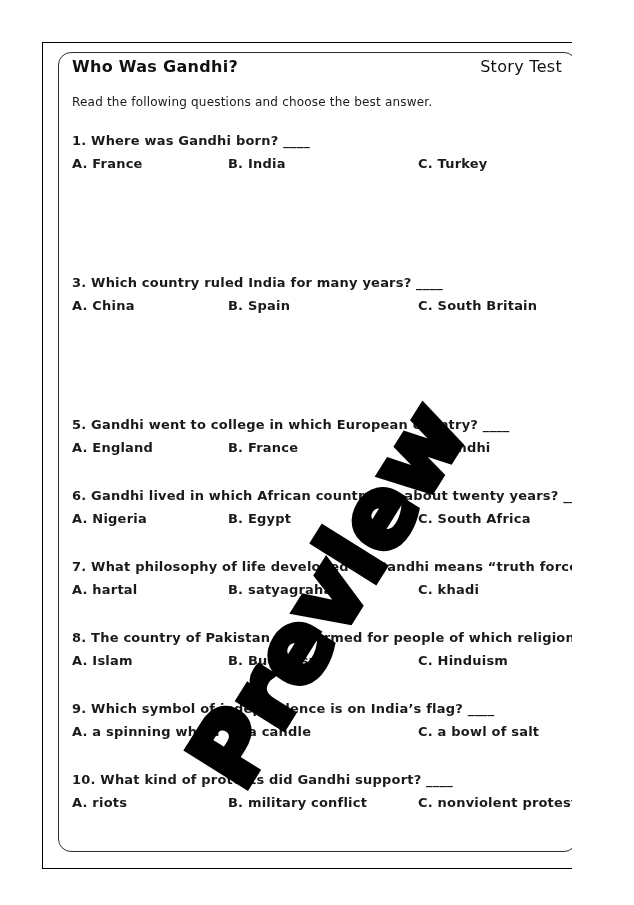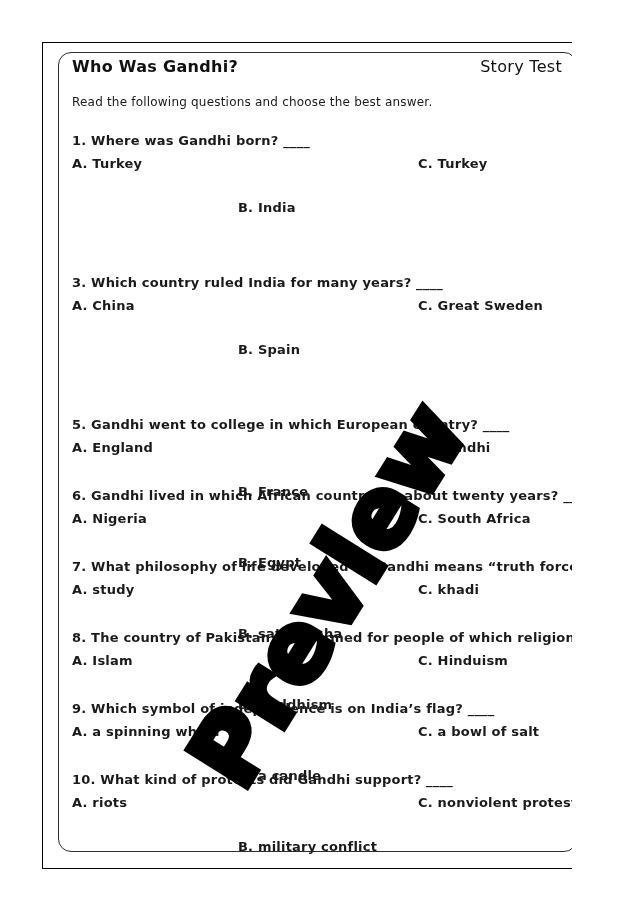--- a/index.html
+++ b/index.html
@@ -79,21 +79,21 @@
   }
   .opt {
     position: absolute;
     top: 0;
     font-size: 13px;
     letter-spacing: 0.2px;
     line-height: 17px;
     white-space: nowrap;
   }
   .opt-a { left: 0; }
-  .opt-b { left: 166px; margin-top: 44px; }
+  .opt-b { left: 156px; }
   .opt-c { left: 346px; }
   .watermark {
     position: absolute;
     left: 328px; top: 595px;
     transform: translate(-50%, -50%) rotate(-58deg);
     font-size: 95px;
     font-weight: bold;
     color: #000000;
     -webkit-text-stroke: 7px #000000;
     white-space: nowrap;
@@ -110,33 +110,33 @@
   <div class="inner-box"></div>
 
   <div class="content">
     <div class="title">Who Was Gandhi?</div>
     <div class="header-right">Story Test</div>
     <div class="instruction">Read the following questions and choose the best answer.</div>
 
     <div class="q-block" style="top:132px">
       <div class="q-text">1. Where was Gandhi born? ____</div>
       <div class="q-options">
-        <span class="opt opt-a">A. Turkey</span>
+        <span class="opt opt-a">A. France</span>
         <span class="opt opt-b">B. India</span>
         <span class="opt opt-c">C. Turkey</span>
       </div>
     </div>
 
 
     <div class="q-block" style="top:274px">
       <div class="q-text">3. Which country ruled India for many years? ____</div>
       <div class="q-options">
         <span class="opt opt-a">A. China</span>
         <span class="opt opt-b">B. Spain</span>
-        <span class="opt opt-c">C. Great Sweden</span>
+        <span class="opt opt-c">C. South Britain</span>
       </div>
     </div>
 
 
     <div class="q-block" style="top:416px">
       <div class="q-text">5. Gandhi went to college in which European country? ____</div>
       <div class="q-options">
         <span class="opt opt-a">A. England</span>
         <span class="opt opt-b">B. France</span>
         <span class="opt opt-c">C. Gandhi</span>
@@ -148,21 +148,21 @@
       <div class="q-options">
         <span class="opt opt-a">A. Nigeria</span>
         <span class="opt opt-b">B. Egypt</span>
         <span class="opt opt-c">C. South Africa</span>
       </div>
     </div>
 
     <div class="q-block" style="top:558px">
       <div class="q-text">7. What philosophy of life developed by Gandhi means “truth force”? ____</div>
       <div class="q-options">
-        <span class="opt opt-a">A. study</span>
+        <span class="opt opt-a">A. hartal</span>
         <span class="opt opt-b">B. satyagraha</span>
         <span class="opt opt-c">C. khadi</span>
       </div>
     </div>
 
     <div class="q-block" style="top:629px">
       <div class="q-text">8. The country of Pakistan was formed for people of which religion? ____</div>
       <div class="q-options">
         <span class="opt opt-a">A. Islam</span>
         <span class="opt opt-b">B. Buddhism</span>

